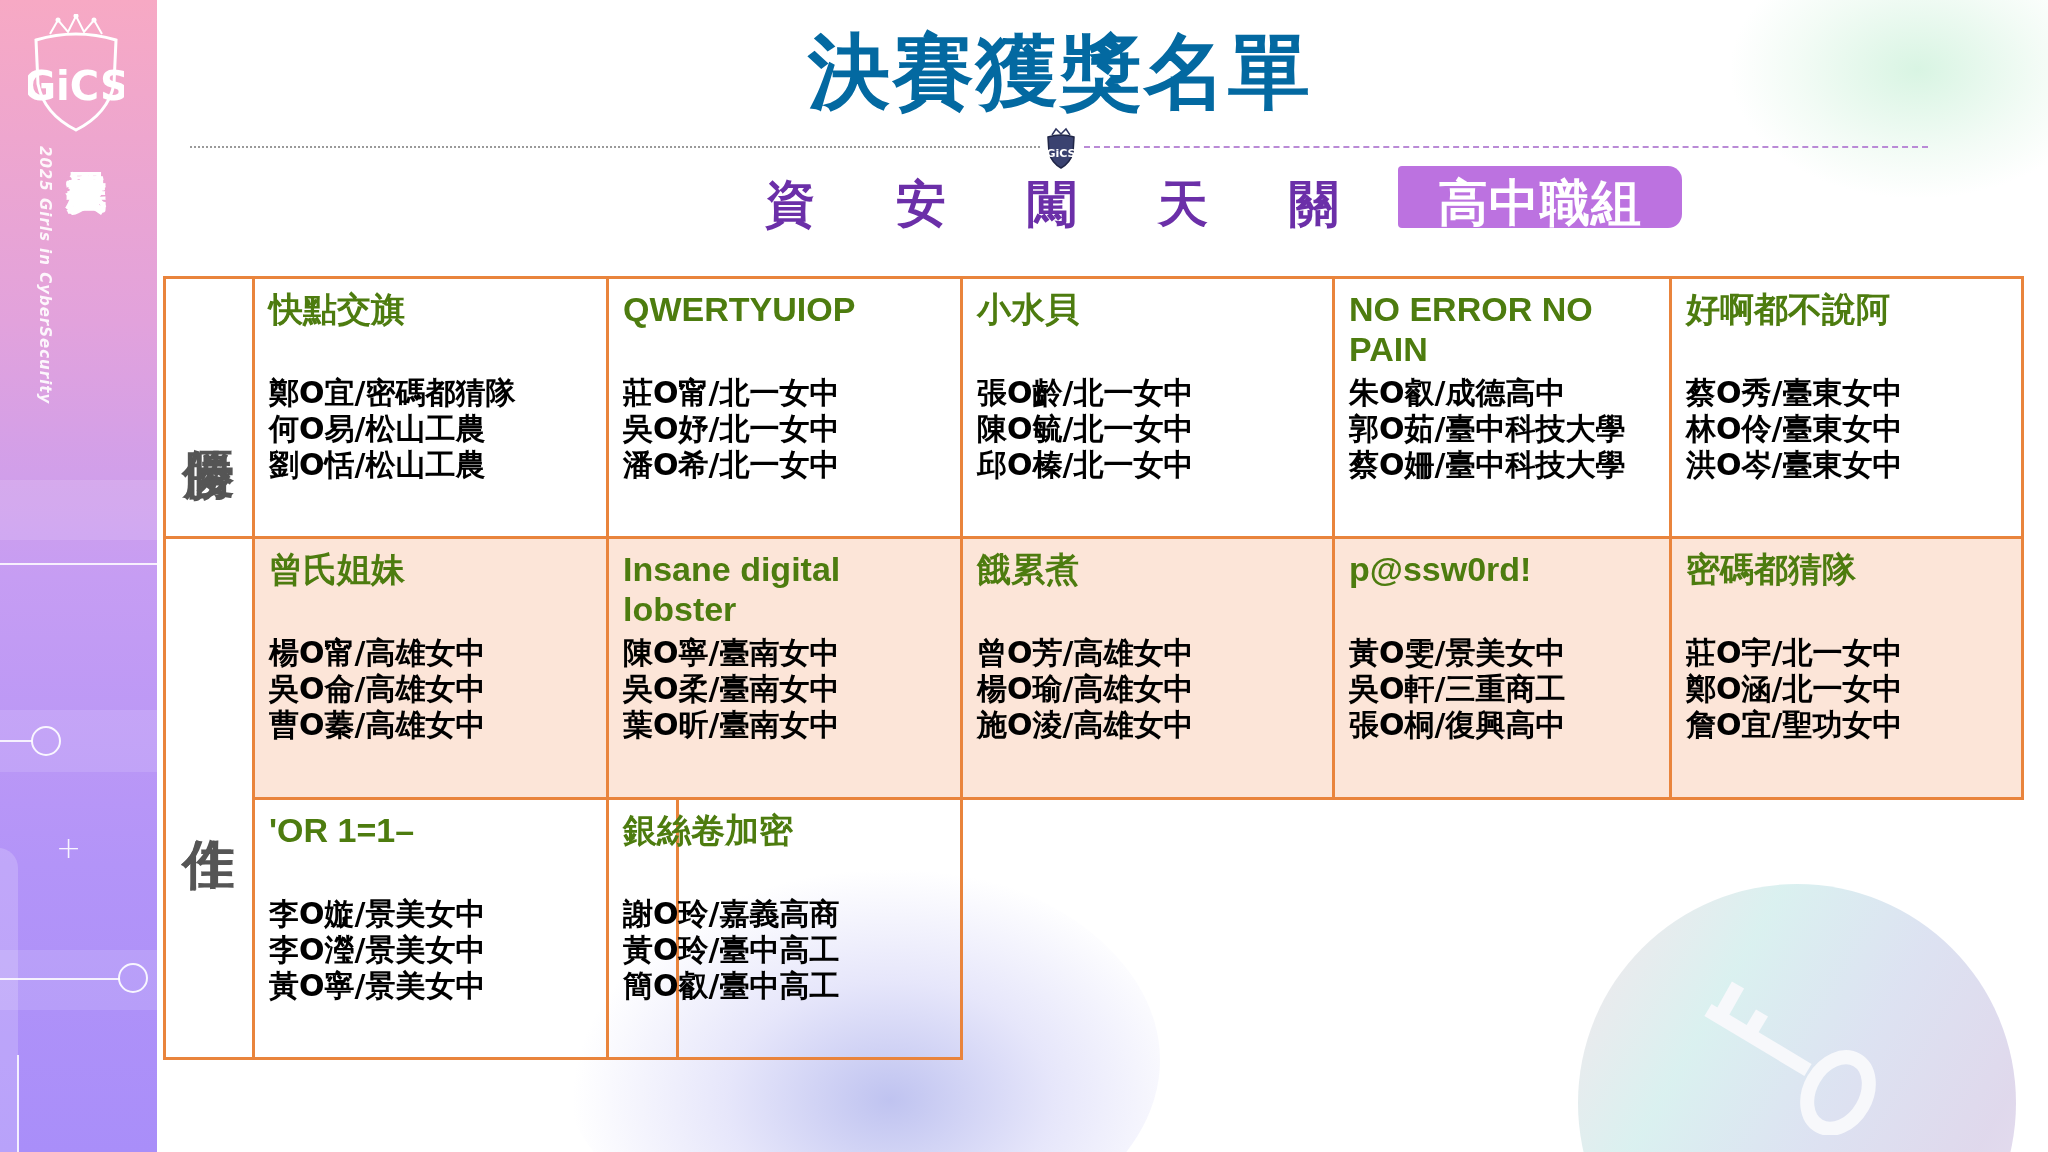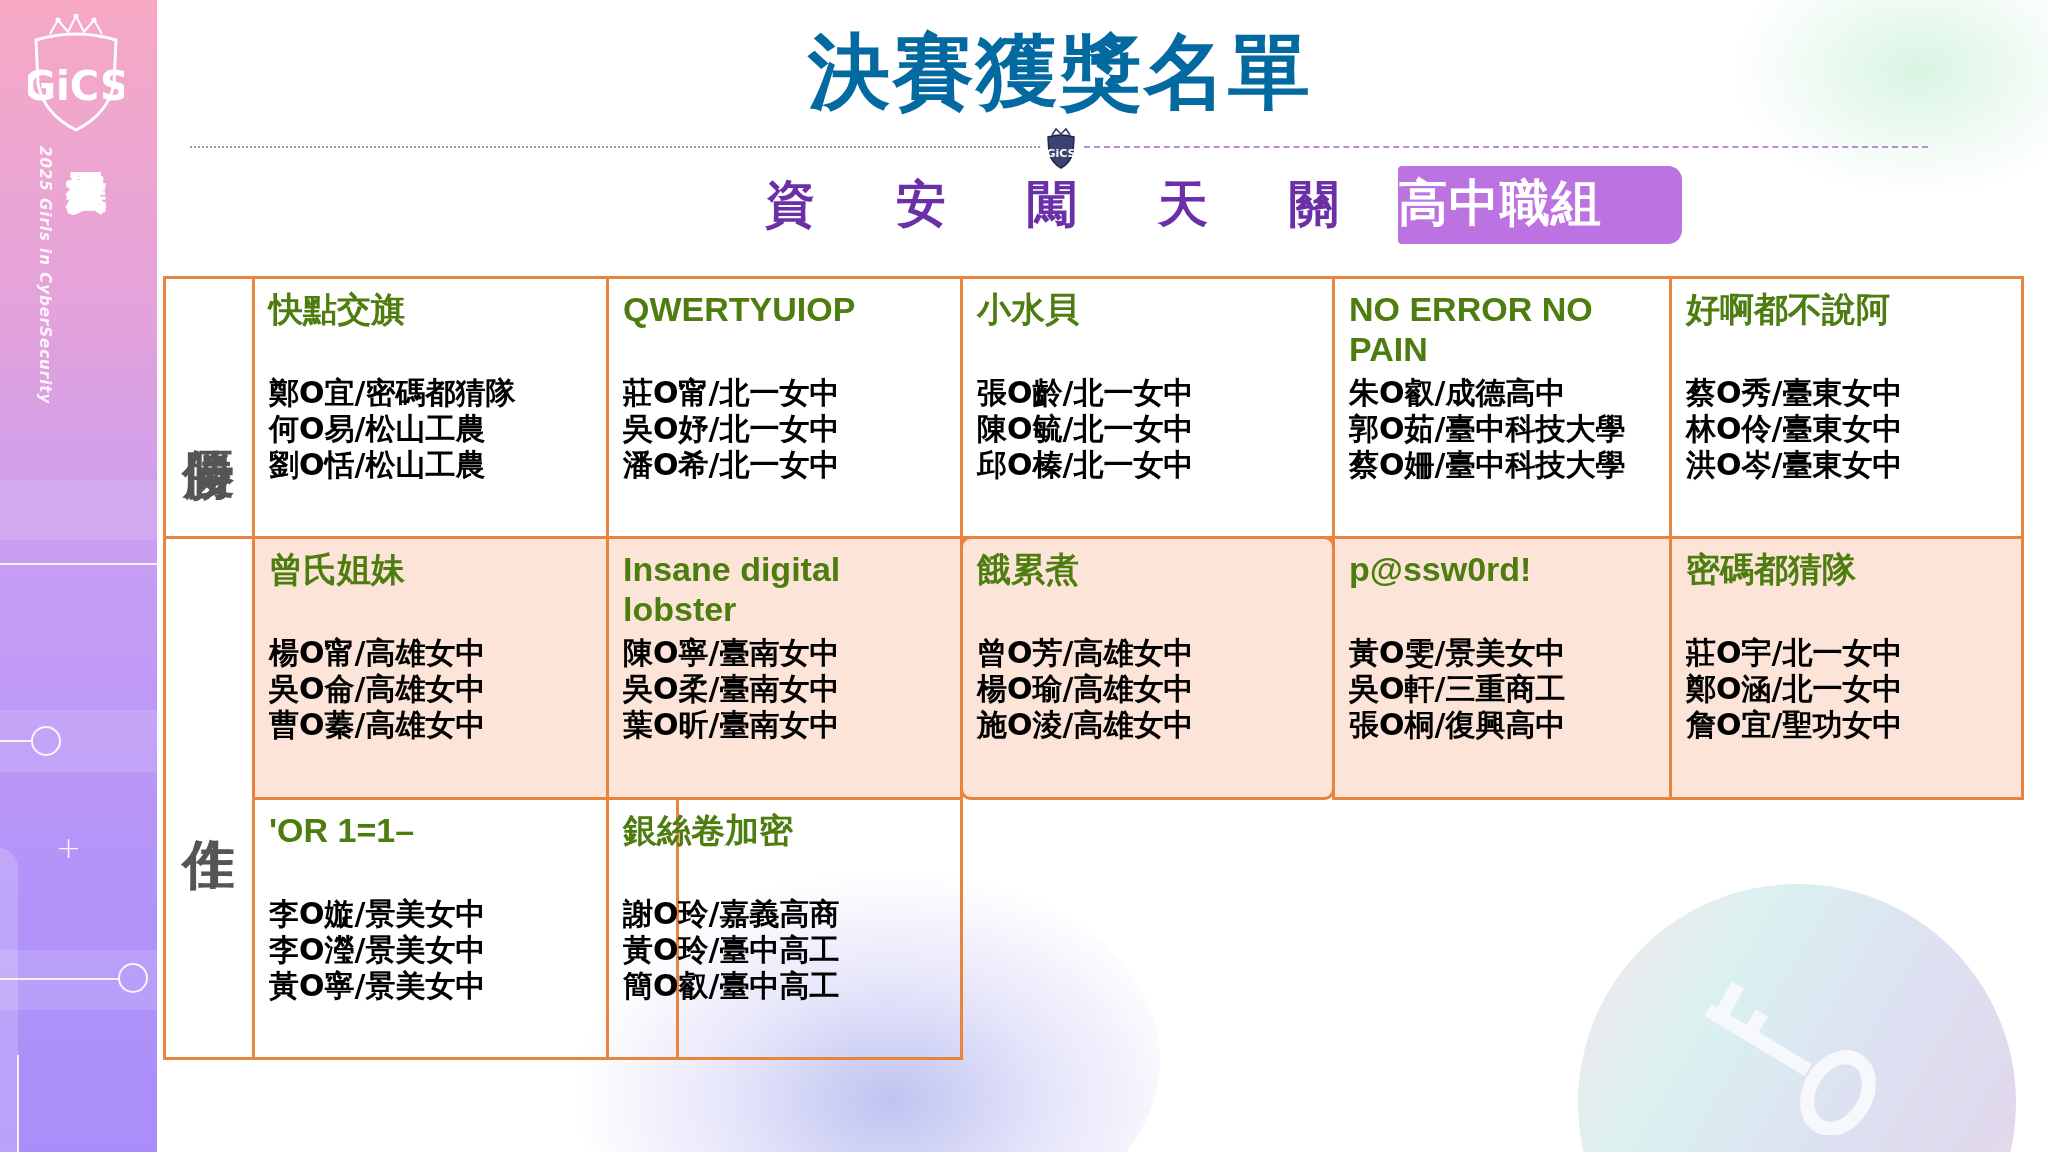--- a/index.html
+++ b/index.html
@@ -43,23 +43,23 @@
   
   .page-title { position: absolute; left: 780px; top: 22px; width: 560px; text-align: center;
     font-size: 82px; font-weight: 700; color: #0369a1; letter-spacing: 2px; line-height: 100px; }
 
   .divider-left { position: absolute; left: 190px; top: 146px; width: 850px; border-top: 2px dotted #9a9a9a; }
   .divider-right { position: absolute; left: 1084px; top: 146px; width: 844px; border-top: 2px dashed #b98ad6; }
   .divider-logo { position: absolute; left: 1044px; top: 127px; width: 34px; height: 42px; }
 
   .subtitle { position: absolute; top: 172px; left: 765px; display: flex; }
   .subtitle span { font-size: 50px; font-weight: 700; color: #6b2fa8; width: 131px; line-height: 64px; }
-  .group-badge { position: absolute; left: 1398px; top: 166px; width: 284px; height: 78px;
+  .group-badge { position: absolute; left: 1398px; top: 166px; width: 284px; height: 62px;
     background: #bc72e0; border-radius: 4px 14px 14px 4px; color: #ffffff; font-weight: 700; font-size: 50px;
-    line-height: 74px; letter-spacing: 1px; }
+    line-height: 74px; text-align: center; letter-spacing: 1px; }
 
   
   .awards-table { position: absolute; left: 163px; top: 276px; width: 1861px; }
   .cell { position: absolute; border: 3px solid #e9843c; padding: 10px 14px; }
   .cell.shaded { background: #fce5d8; }
   .team { color: #4d7c0f; font-weight: 700; font-size: 34px; line-height: 40px; font-family: "Liberation Sans", sans-serif; }
   .members { position: absolute; left: 14px; top: 96px; color: #000000; font-weight: 700; font-size: 30px; line-height: 36px; white-space: nowrap; }
   .members div { height: 36px; }
   .rank-label { position: absolute; border: 3px solid #e9843c; color: #555555; font-weight: 700; font-size: 52px; line-height: 62px; text-align: center; display: flex; align-items: center; justify-content: center; }
   .rank-label span { writing-mode: vertical-rl; }
@@ -182,21 +182,21 @@
     </div>
   </div>
   <div class="cell shaded" style="left:443px;top:260px;width:357px;height:264px;">
     <div class="team" style="width:300px;">Insane digital lobster</div>
     <div class="members">
       <div>陳O寧/臺南女中</div>
       <div>吳O柔/臺南女中</div>
       <div>葉O昕/臺南女中</div>
     </div>
   </div>
-  <div class="cell shaded" style="left:797px;top:260px;width:375px;height:264px;border-radius:11px;">
+  <div class="cell shaded" style="left:797px;top:260px;width:375px;height:264px;">
     <div class="team">餓累煮</div>
     <div class="members">
       <div>曾O芳/高雄女中</div>
       <div>楊O瑜/高雄女中</div>
       <div>施O淩/高雄女中</div>
     </div>
   </div>
   <div class="cell shaded" style="left:1169px;top:260px;width:340px;height:264px;">
     <div class="team">p@ssw0rd!</div>
     <div class="members">

